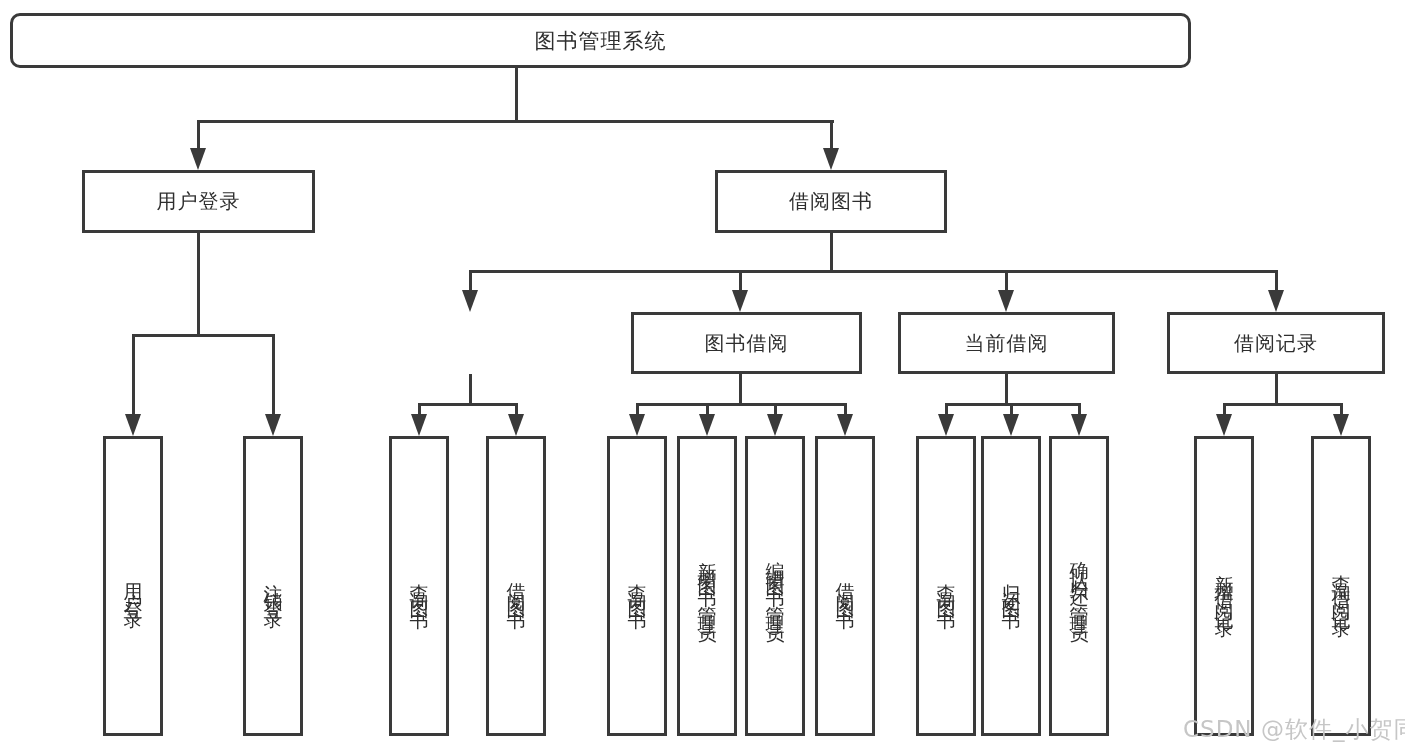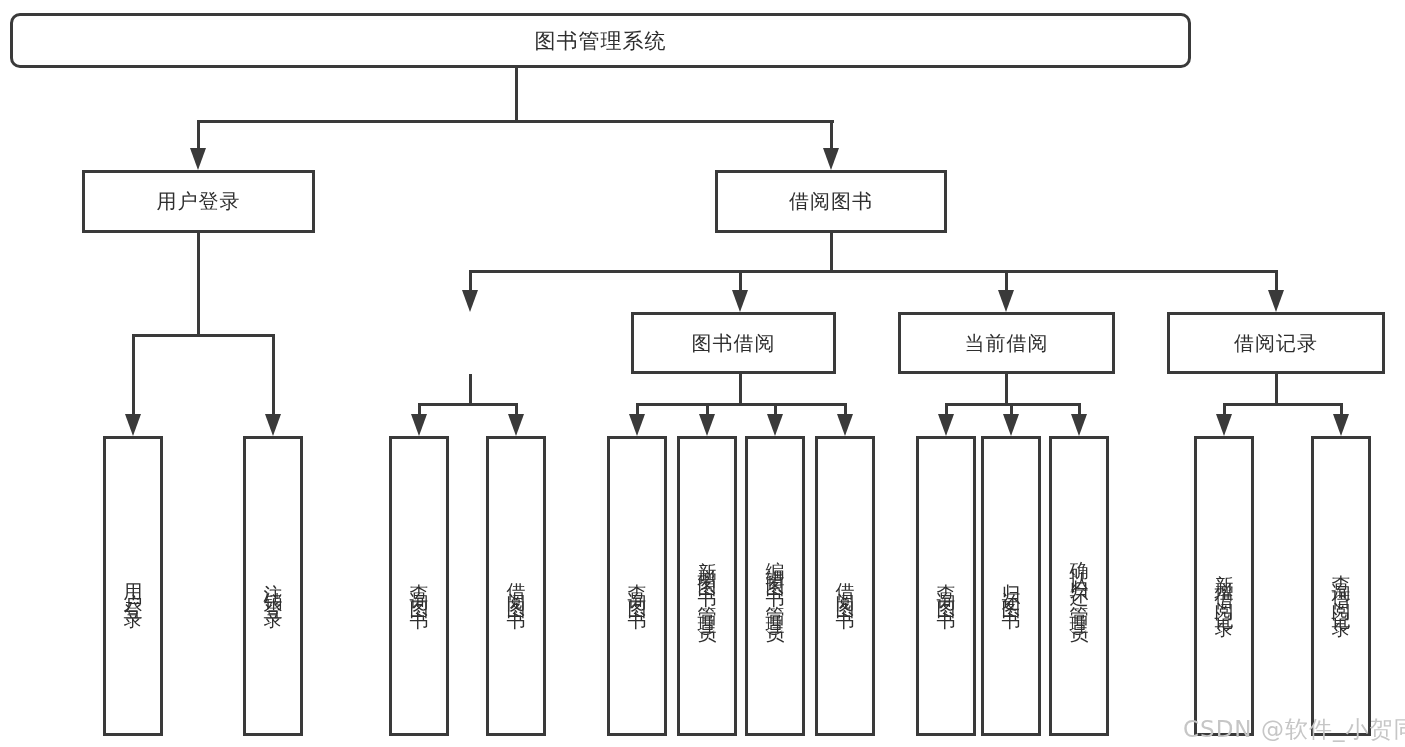--- a/index.html
+++ b/index.html
@@ -64,21 +64,21 @@
   <div class="hl" style="left:469px;top:270px;width:809px;height:3px;"></div>
   <div class="vl" style="left:469px;top:270px;width:3px;height:21px;"></div>
   <div class="vl" style="left:739px;top:270px;width:3px;height:21px;"></div>
   <div class="vl" style="left:1005px;top:270px;width:3px;height:21px;"></div>
   <div class="vl" style="left:1275px;top:270px;width:3px;height:21px;"></div>
   <div class="arr" style="left:462px;top:290px;"></div>
   <div class="arr" style="left:732px;top:290px;"></div>
   <div class="arr" style="left:998px;top:290px;"></div>
   <div class="arr" style="left:1268px;top:290px;"></div>
 
-  <div class="box hbox" style="left:631px;top:312px;width:205px;height:62px;">
+  <div class="box hbox" style="left:631px;top:312px;width:231px;height:62px;">
     <span>图书借阅</span>
   </div>
   <div class="box hbox" style="left:898px;top:312px;width:217px;height:62px;">
     <span>当前借阅</span>
   </div>
   <div class="box hbox" style="left:1167px;top:312px;width:218px;height:62px;">
     <span>借阅记录</span>
   </div>
 
   <div class="vl" style="left:469px;top:374px;width:3px;height:31px;"></div>

